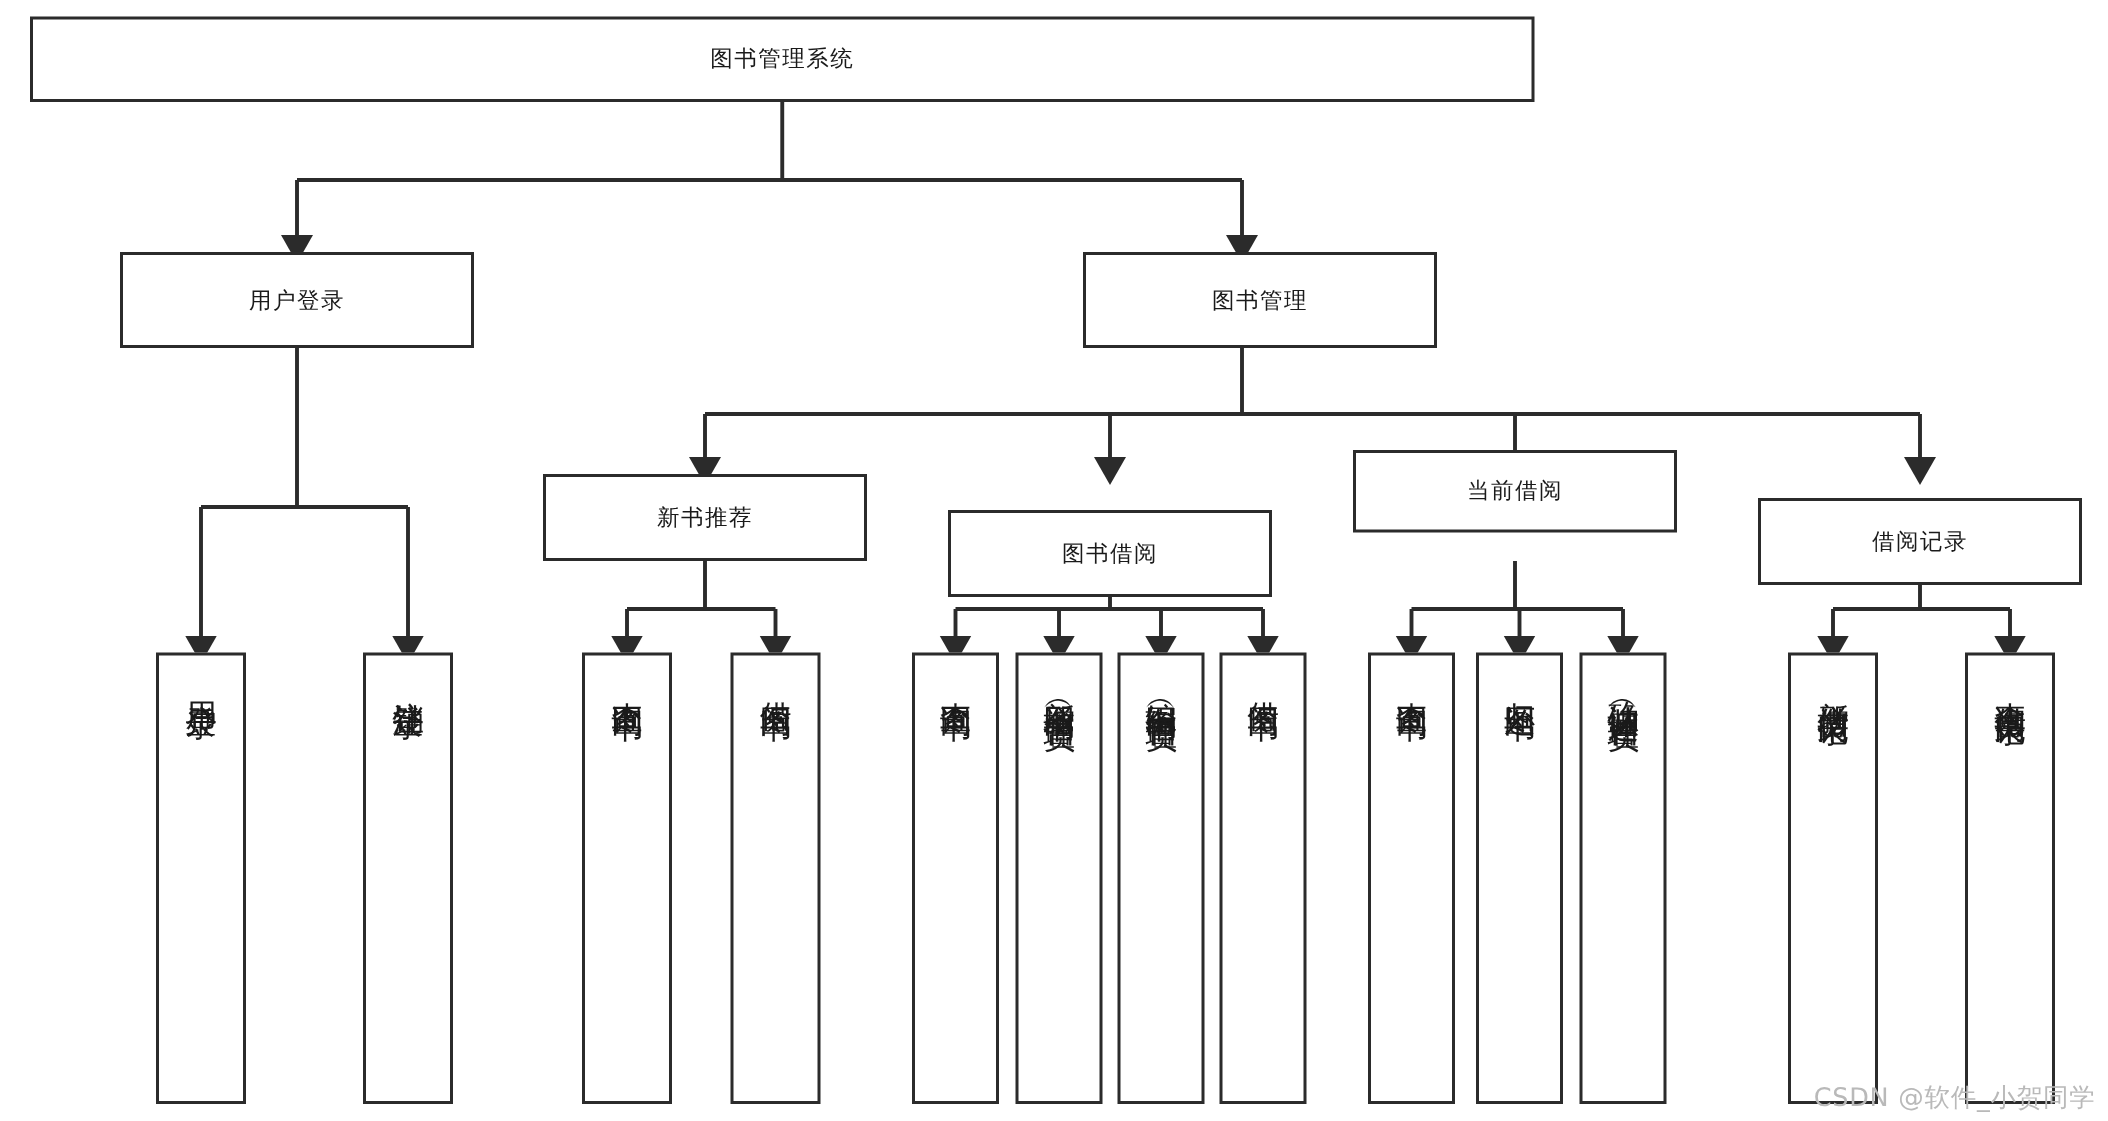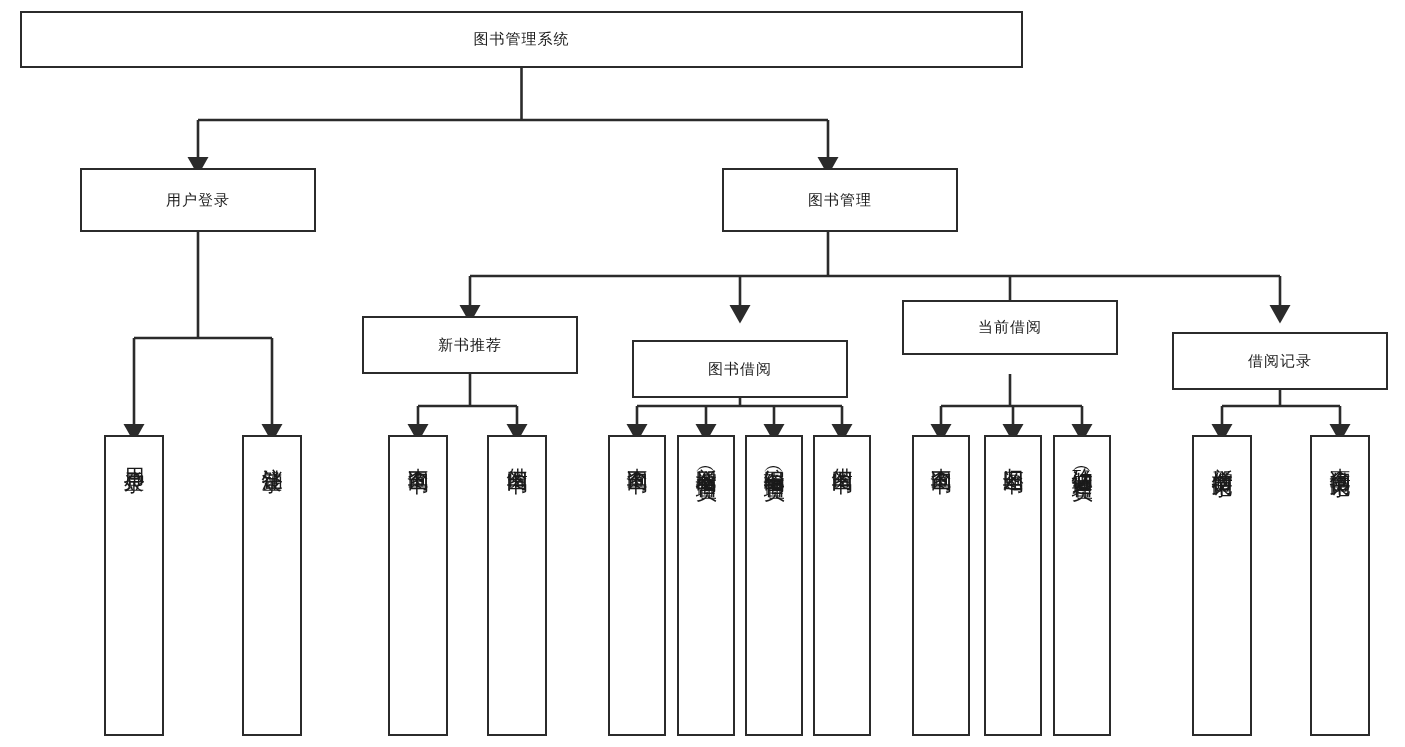--- a/index.html
+++ b/index.html
@@ -121,13 +121,14 @@
         <span class="vtext">确认归还（管理员）</span>
       </div>
       <div class="node v" style="left: 1192px; top: 435px; width: 60px; height: 301px;">
         <span class="vtext">新增借阅记录</span>
       </div>
       <div class="node v" style="left: 1310px; top: 435px; width: 60px; height: 301px;">
         <span class="vtext">查询借阅记录</span>
       </div>
     </div>
 
+  <div class="watermark">CSDN @软件_小贺同学</div>
 </div>
 
 </body></html>

